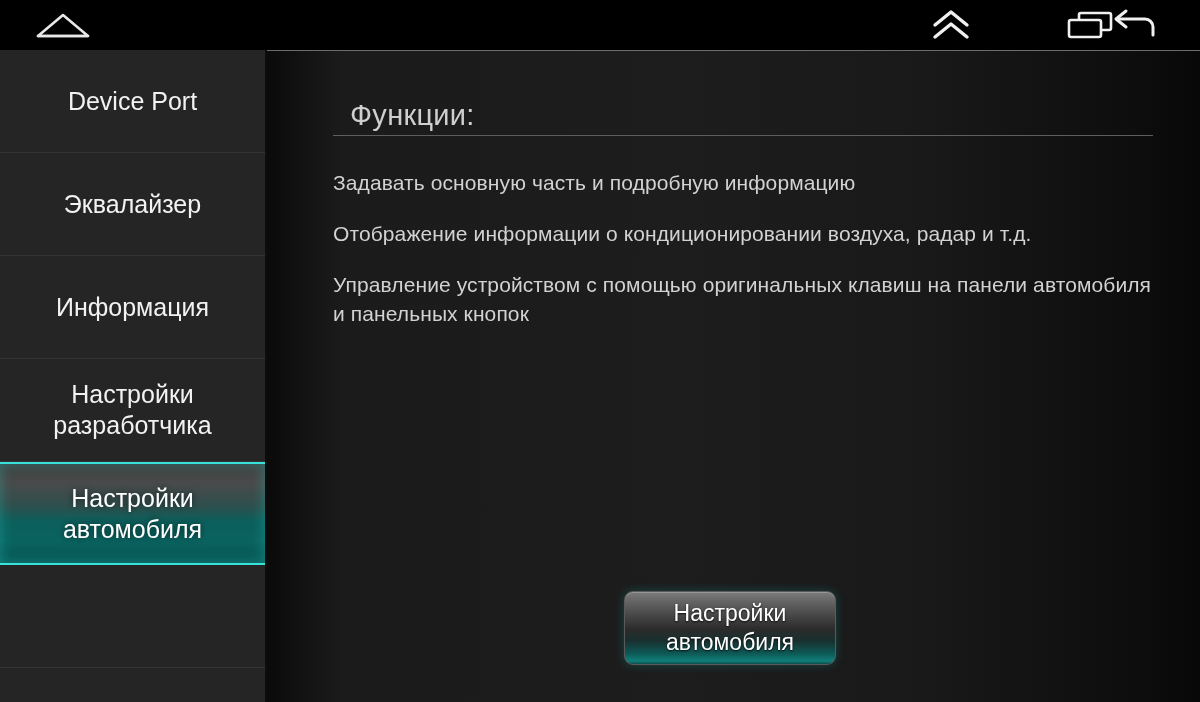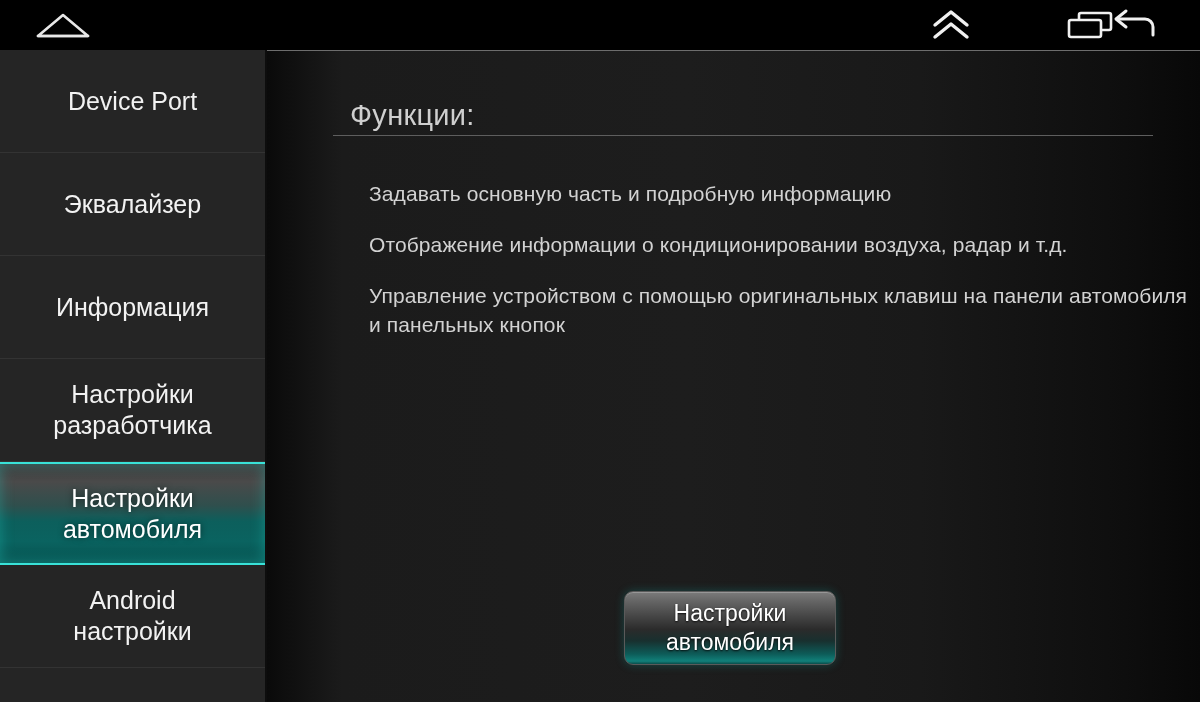--- a/index.html
+++ b/index.html
@@ -115,23 +115,22 @@
   }
   #title-rule {
     position: absolute;
     left: 66px; top: 84px;
     width: 820px; height: 1px;
     background: #5e5e5e;
   }
 
   #paragraphs {
     position: absolute;
-    left: 66px; top: 128px;
+    left: 66px; top: 117px;
     width: 830px;
-    margin-left: 36px;
   }
   .para {
     font-size: 21px;
     line-height: 29px;
     color: #d2d2d2;
     margin-bottom: 22px;
     letter-spacing: 0.1px;
   }
 
   
@@ -220,24 +219,20 @@
     <div class="side-item">
       <span class="label">Настройки
 разработчика</span>
     </div>
 
     <div class="side-item selected">
       <span class="label">Настройки
 автомобиля</span>
     </div>
 
-    <div class="side-item">
-      <span class="label">Android
-настройки</span>
-    </div>
 
     <div class="side-item">
       <span class="label"></span>
     </div>
 
   </div>
 
   <div id="sidebar-divider"></div>
 
   <div id="main">

